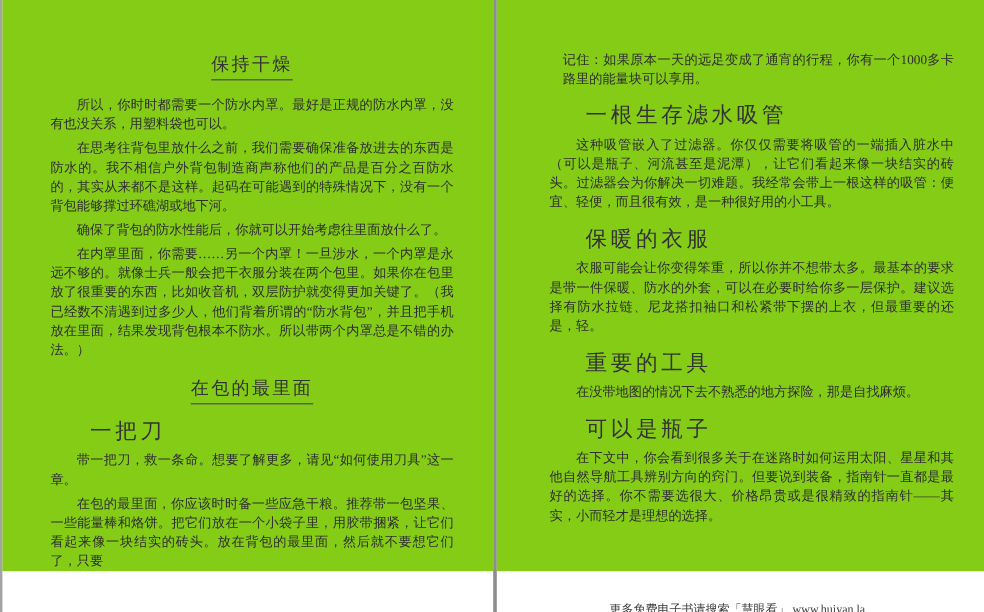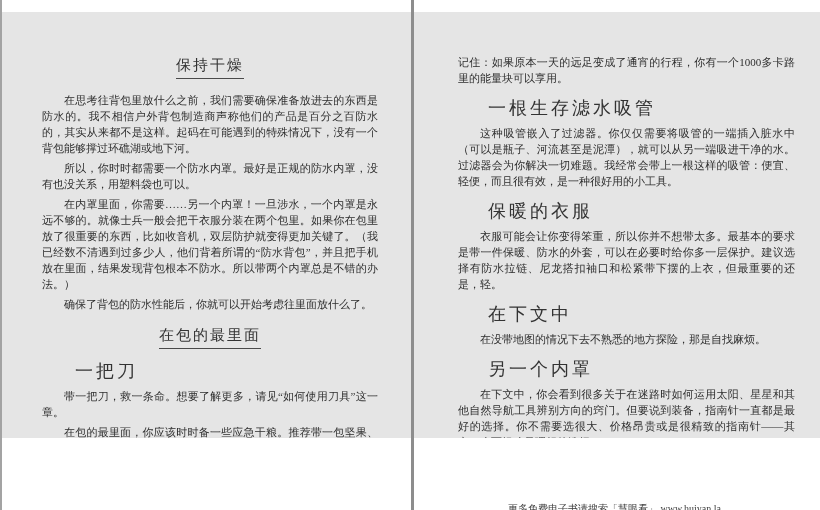--- a/index.html
+++ b/index.html
@@ -14,22 +14,22 @@
     position: absolute; left: 0; top: 0;
     width: 2px; height: 510px;
     background: #a3a3a3;
   }
   .divider {
     position: absolute; left: 411px; top: 0;
     width: 3px; height: 510px;
     background: #8d8d8d;
   }
   .page {
-    position: absolute; top: 12px; height: 426px;
-    background: #e5e5e5;
+    position: absolute; top: 0; height: 476px;
+    background: #84cc16;
     overflow: hidden;
   }
   .page-left  { left: 2px;   width: 409px; padding: 44px 33px 0 40px; }
   .page-right { left: 414px; width: 406px; padding: 42px 25px 0 44px; }
 
   .doc-title {
     font-size: 15px;
     font-weight: normal;
     text-align: center;
     letter-spacing: 2px;
@@ -44,21 +44,21 @@
   .section-title { margin-top: 14px; margin-bottom: 8px; }
 
   p.body {
     font-size: 11px;
     line-height: 16px;
     text-align: justify;
     text-indent: 2em;
     margin-top: 4px;
     color: #2e2e2e;
   }
-  p.noindent { text-indent: 0; }
+  p.noindent { text-indent: 0; margin-left: 11px; }
   .para-first { margin-top: 14px; }
 
   h3.subhead {
     font-size: 18px;
     font-weight: normal;
     letter-spacing: 3px;
     color: #333;
     margin: 12px 0 6px 33px;
     line-height: 21px;
   }
@@ -75,35 +75,35 @@
   }
 </style>
 </head>
 <body>
 
 <div class="edge-line"></div>
 <div class="divider"></div>
 
 <div class="page page-left">
   <h1 class="doc-title title-top"><span class="u">保持干燥</span></h1>
+  <p class="body">所以，你时时都需要一个防水内罩。最好是正规的防水内罩，没有也没关系，用塑料袋也可以。</p>
   <p class="body para-first">在思考往背包里放什么之前，我们需要确保准备放进去的东西是防水的。我不相信户外背包制造商声称他们的产品是百分之百防水的，其实从来都不是这样。起码在可能遇到的特殊情况下，没有一个背包能够撑过环礁湖或地下河。</p>
-  <p class="body">所以，你时时都需要一个防水内罩。最好是正规的防水内罩，没有也没关系，用塑料袋也可以。</p>
+  <p class="body">确保了背包的防水性能后，你就可以开始考虑往里面放什么了。</p>
   <p class="body">在内罩里面，你需要……另一个内罩！一旦涉水，一个内罩是永远不够的。就像士兵一般会把干衣服分装在两个包里。如果你在包里放了很重要的东西，比如收音机，双层防护就变得更加关键了。（我已经数不清遇到过多少人，他们背着所谓的“防水背包”，并且把手机放在里面，结果发现背包根本不防水。所以带两个内罩总是不错的办法。）</p>
-  <p class="body">确保了背包的防水性能后，你就可以开始考虑往里面放什么了。</p>
   <h2 class="doc-title section-title"><span class="u">在包的最里面</span></h2>
   <h3 class="subhead">一把刀</h3>
   <p class="body">带一把刀，救一条命。想要了解更多，请见“如何使用刀具”这一章。</p>
   <p class="body">在包的最里面，你应该时时备一些应急干粮。推荐带一包坚果、一些能量棒和烙饼。把它们放在一个小袋子里，用胶带捆紧，让它们看起来像一块结实的砖头。放在背包的最里面，然后就不要想它们了，只要</p>
 </div>
 
 <div class="page page-right">
   <p class="body noindent" style="margin-top:0;">记住：如果原本一天的远足变成了通宵的行程，你有一个1000多卡路里的能量块可以享用。</p>
   <h3 class="subhead">一根生存滤水吸管</h3>
-  <p class="body">这种吸管嵌入了过滤器。你仅仅需要将吸管的一端插入脏水中（可以是瓶子、河流甚至是泥潭），就可以从另一端吸进干净的水。过滤器会为你解决一切难题。我经常会带上一根这样的吸管：便宜、轻便，而且很有效，是一种很好用的小工具。</p>
+  <p class="body">这种吸管嵌入了过滤器。你仅仅需要将吸管的一端插入脏水中（可以是瓶子、河流甚至是泥潭），让它们看起来像一块结实的砖头。过滤器会为你解决一切难题。我经常会带上一根这样的吸管：便宜、轻便，而且很有效，是一种很好用的小工具。</p>
   <h3 class="subhead">保暖的衣服</h3>
   <p class="body">衣服可能会让你变得笨重，所以你并不想带太多。最基本的要求是带一件保暖、防水的外套，可以在必要时给你多一层保护。建议选择有防水拉链、尼龙搭扣袖口和松紧带下摆的上衣，但最重要的还是，轻。</p>
-  <h3 class="subhead">在下文中</h3>
+  <h3 class="subhead">重要的工具</h3>
   <p class="body">在没带地图的情况下去不熟悉的地方探险，那是自找麻烦。</p>
-  <h3 class="subhead">另一个内罩</h3>
+  <h3 class="subhead">可以是瓶子</h3>
   <p class="body">在下文中，你会看到很多关于在迷路时如何运用太阳、星星和其他自然导航工具辨别方向的窍门。但要说到装备，指南针一直都是最好的选择。你不需要选很大、价格昂贵或是很精致的指南针——其实，小而轻才是理想的选择。</p>
 </div>
 
 <div class="footer-watermark">更多免费电子书请搜索「慧眼看」 www.huiyan.la</div>
 
 </body></html>

